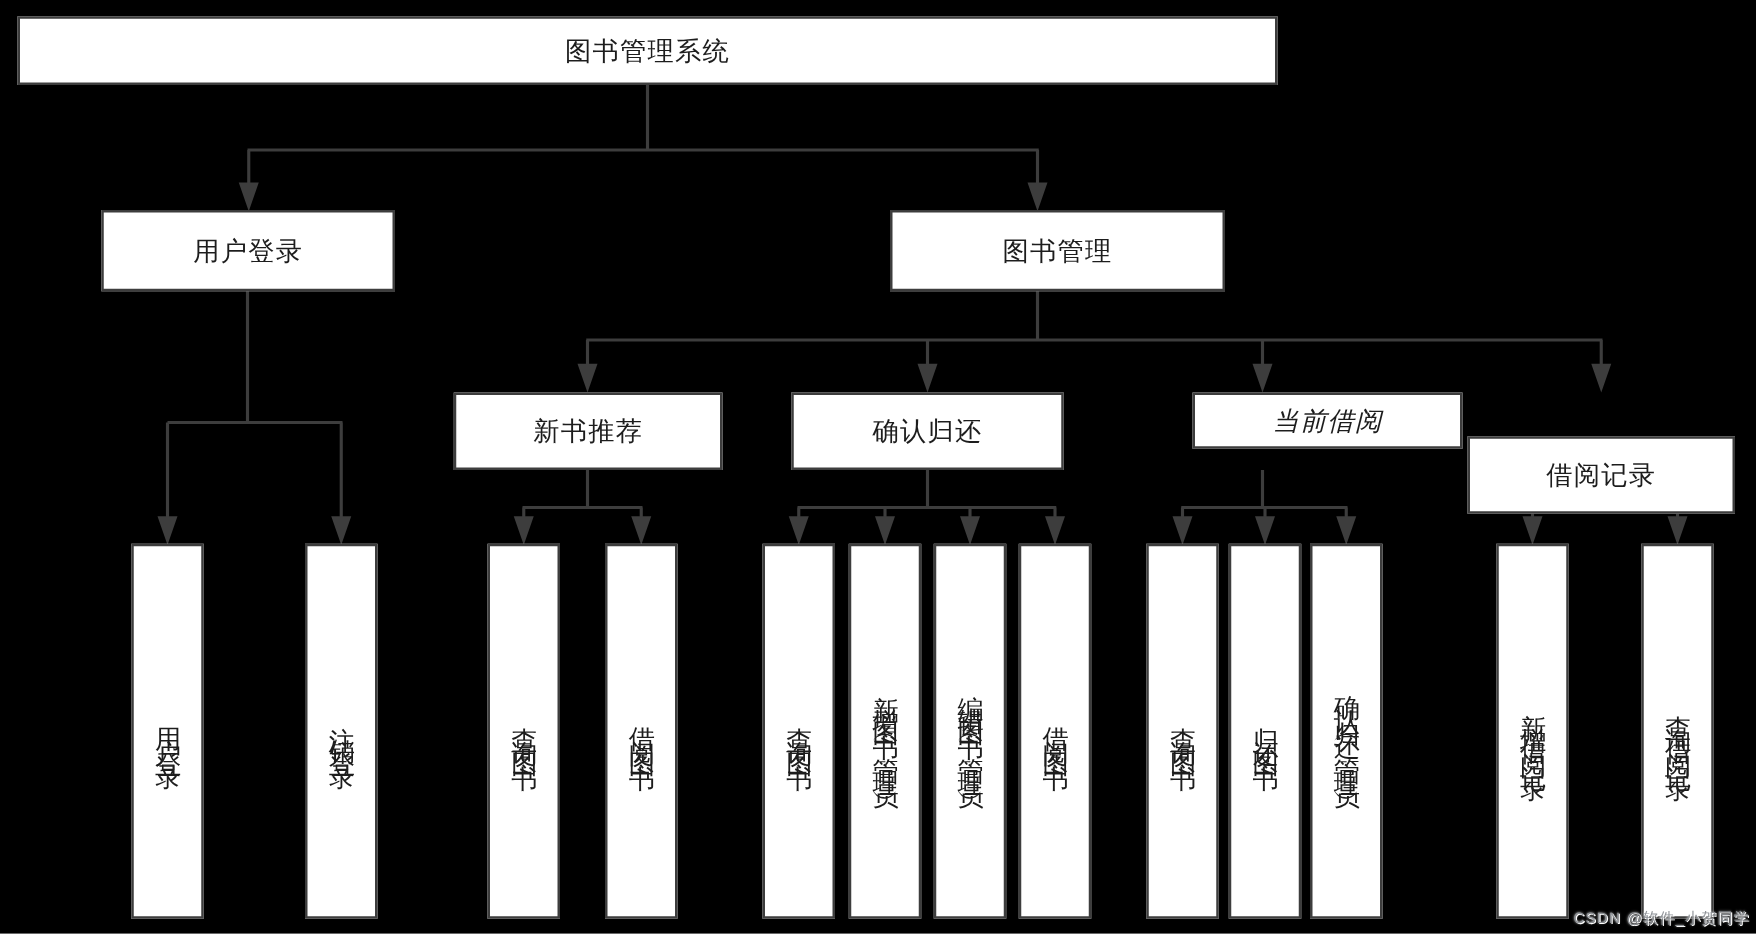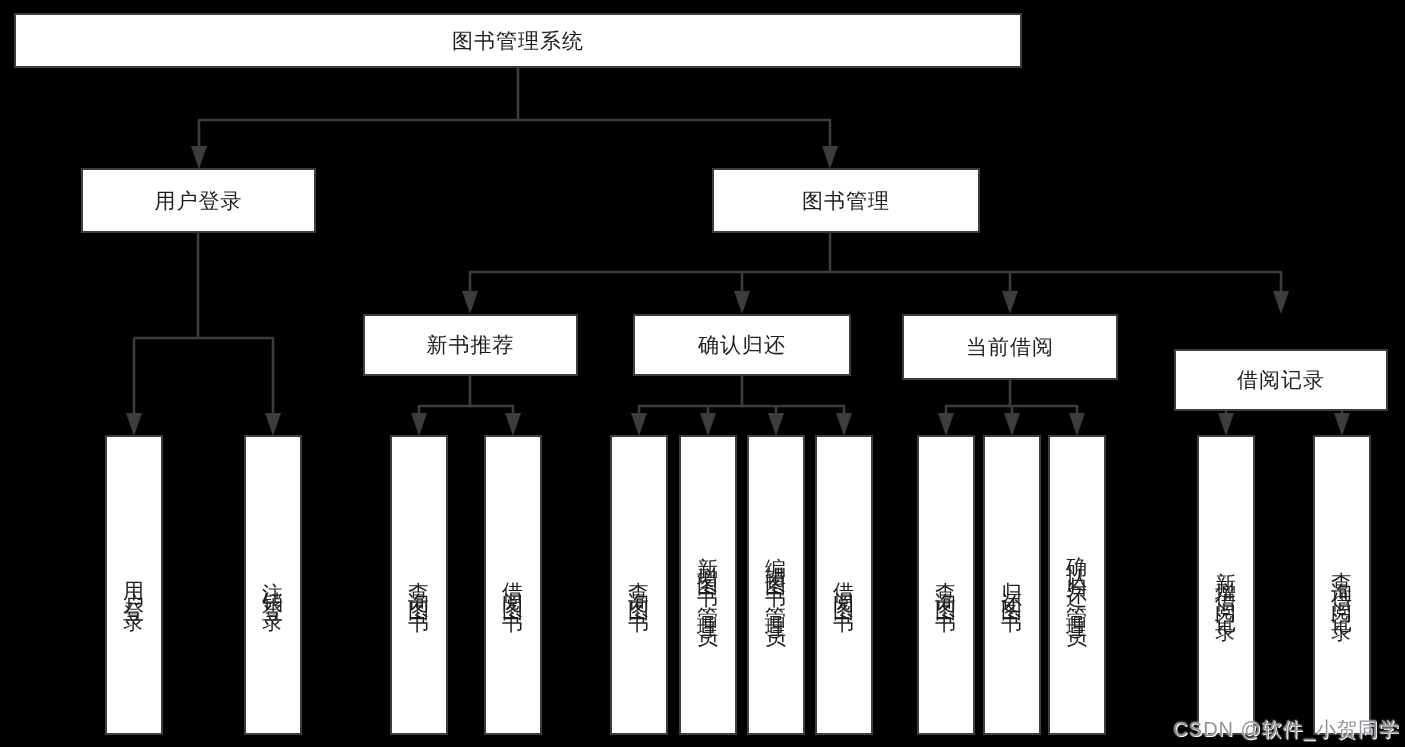--- a/index.html
+++ b/index.html
@@ -15,21 +15,21 @@
     display:flex;align-items:center;justify-content:center;
   }
   .nodeh{font-size:21px;letter-spacing:1px;white-space:nowrap;}
   .nodev{top:435px;width:58px;height:300px;}
   .vtext{
     writing-mode:vertical-lr;text-orientation:mixed;
     font-size:21px;line-height:1.1;letter-spacing:10px;
   }
   .watermark{
     position:absolute;right:5px;bottom:4px;
-    font-size:20px;color:#8f9398;letter-spacing:1px;white-space:nowrap;
+    font-size:12px;color:#8f9398;letter-spacing:1px;white-space:nowrap;
     text-shadow:0 0 2px #ffffff,1px 1px 0 #ffffff;
   }
 </style>
 </head>
 <body>
 
 <div class="canvas">
 
   <svg class="connectors" viewBox="0 0 1405 747" xmlns="http://www.w3.org/2000/svg" aria-hidden="true">
     <path fill="none" stroke="#3d3d3d" stroke-width="2.5" d="M518 68V121 M198 120H831 M199 120V150 M830 120V150
@@ -48,21 +48,21 @@
              M1218 413L1234 413L1226 436Z M1334 413L1350 413L1342 436Z"></path>
   </svg>
 
   <div class="node nodeh" style="left:14px;top:13px;width:1008px;height:55px;">图书管理系统</div>
 
   <div class="node nodeh" style="left:81px;top:168px;width:235px;height:65px;">用户登录</div>
   <div class="node nodeh" style="left:712px;top:168px;width:268px;height:65px;">图书管理</div>
 
   <div class="node nodeh" style="left:363px;top:314px;width:215px;height:62px;">新书推荐</div>
   <div class="node nodeh" style="left:633px;top:314px;width:218px;height:62px;">确认归还</div>
-  <div class="node nodeh" style="left:902px;top:314px;width:216px;height:66px;">当前借阅</div>
+  <div class="node nodeh" style="left:954px;top:314px;width:216px;height:45px;font-style:italic;">当前借阅</div>
   <div class="node nodeh" style="left:1174px;top:314px;width:214px;height:62px;margin-top:35px;">借阅记录</div>
 
   <div class="node nodev" style="left:105px;">
     <span class="vtext">用户登录</span>
   </div>
   <div class="node nodev" style="left:244px;">
     <span class="vtext">注销登录</span>
   </div>
 
   <div class="node nodev" style="left:390px;">

